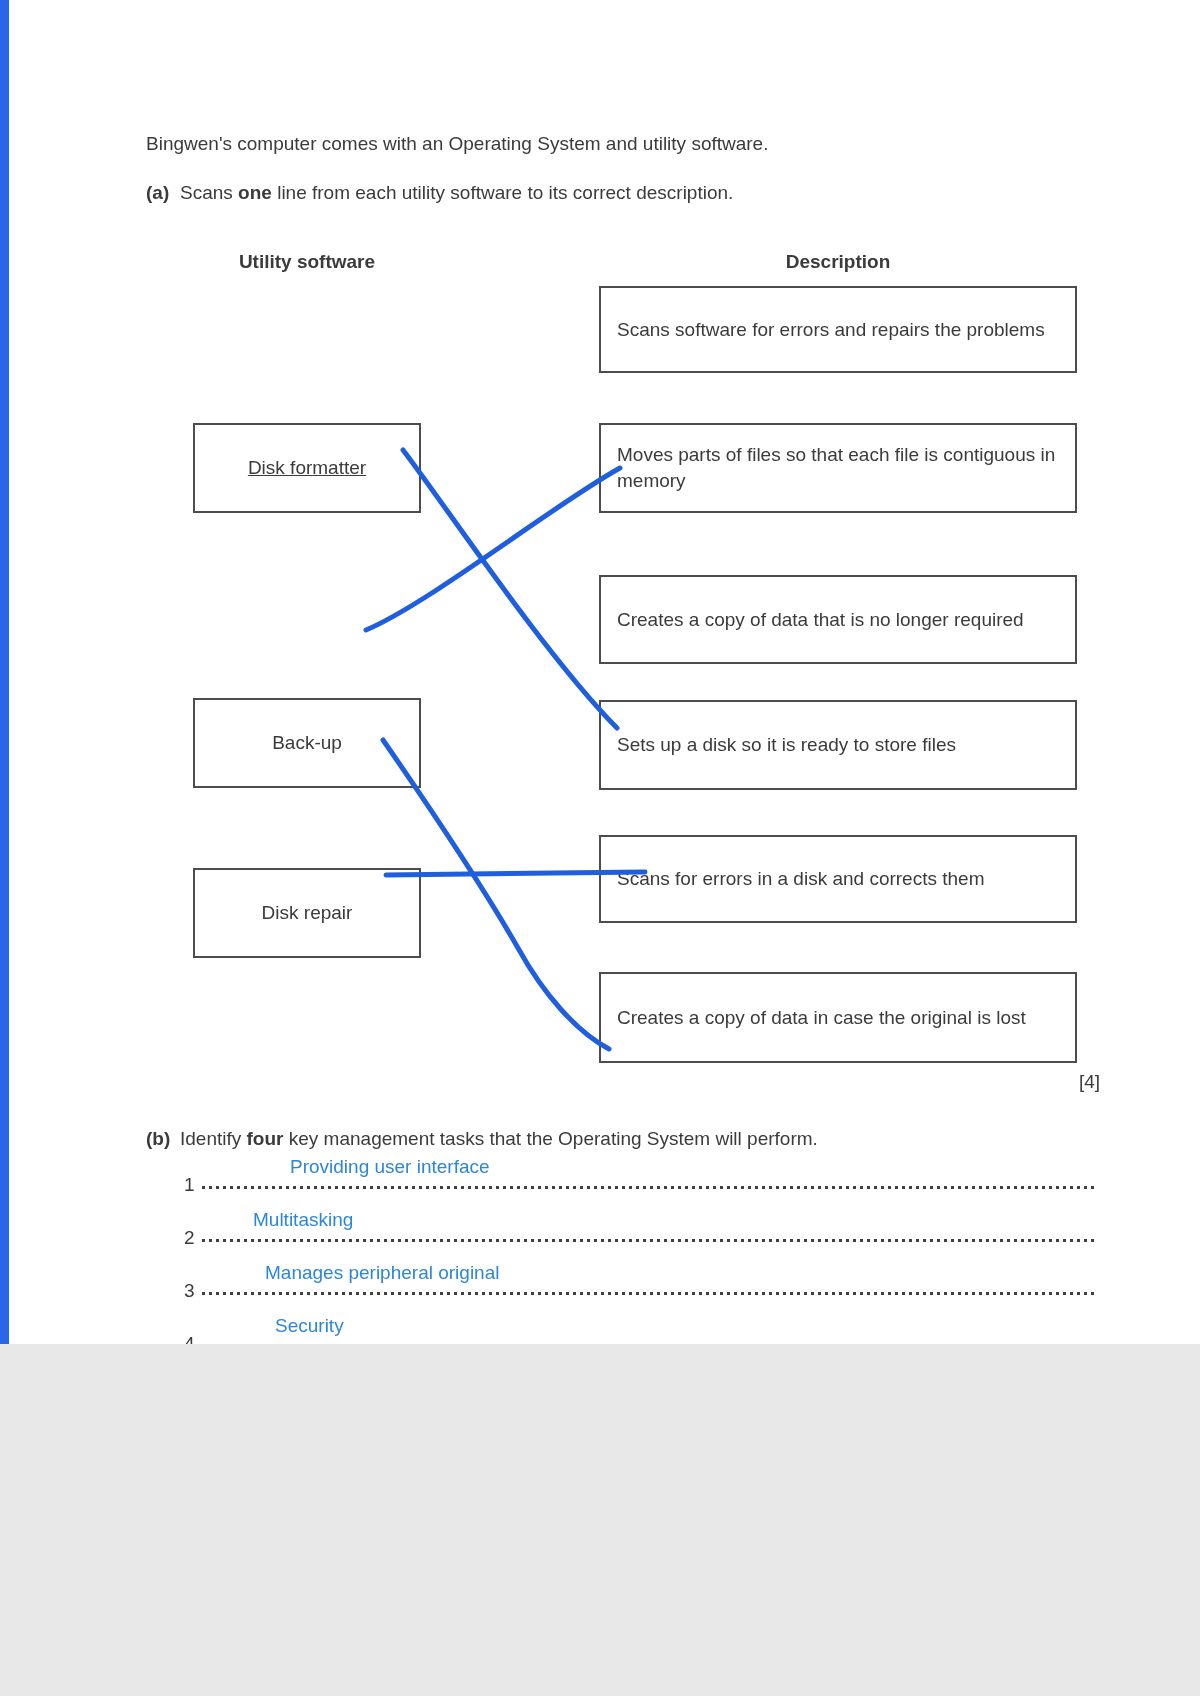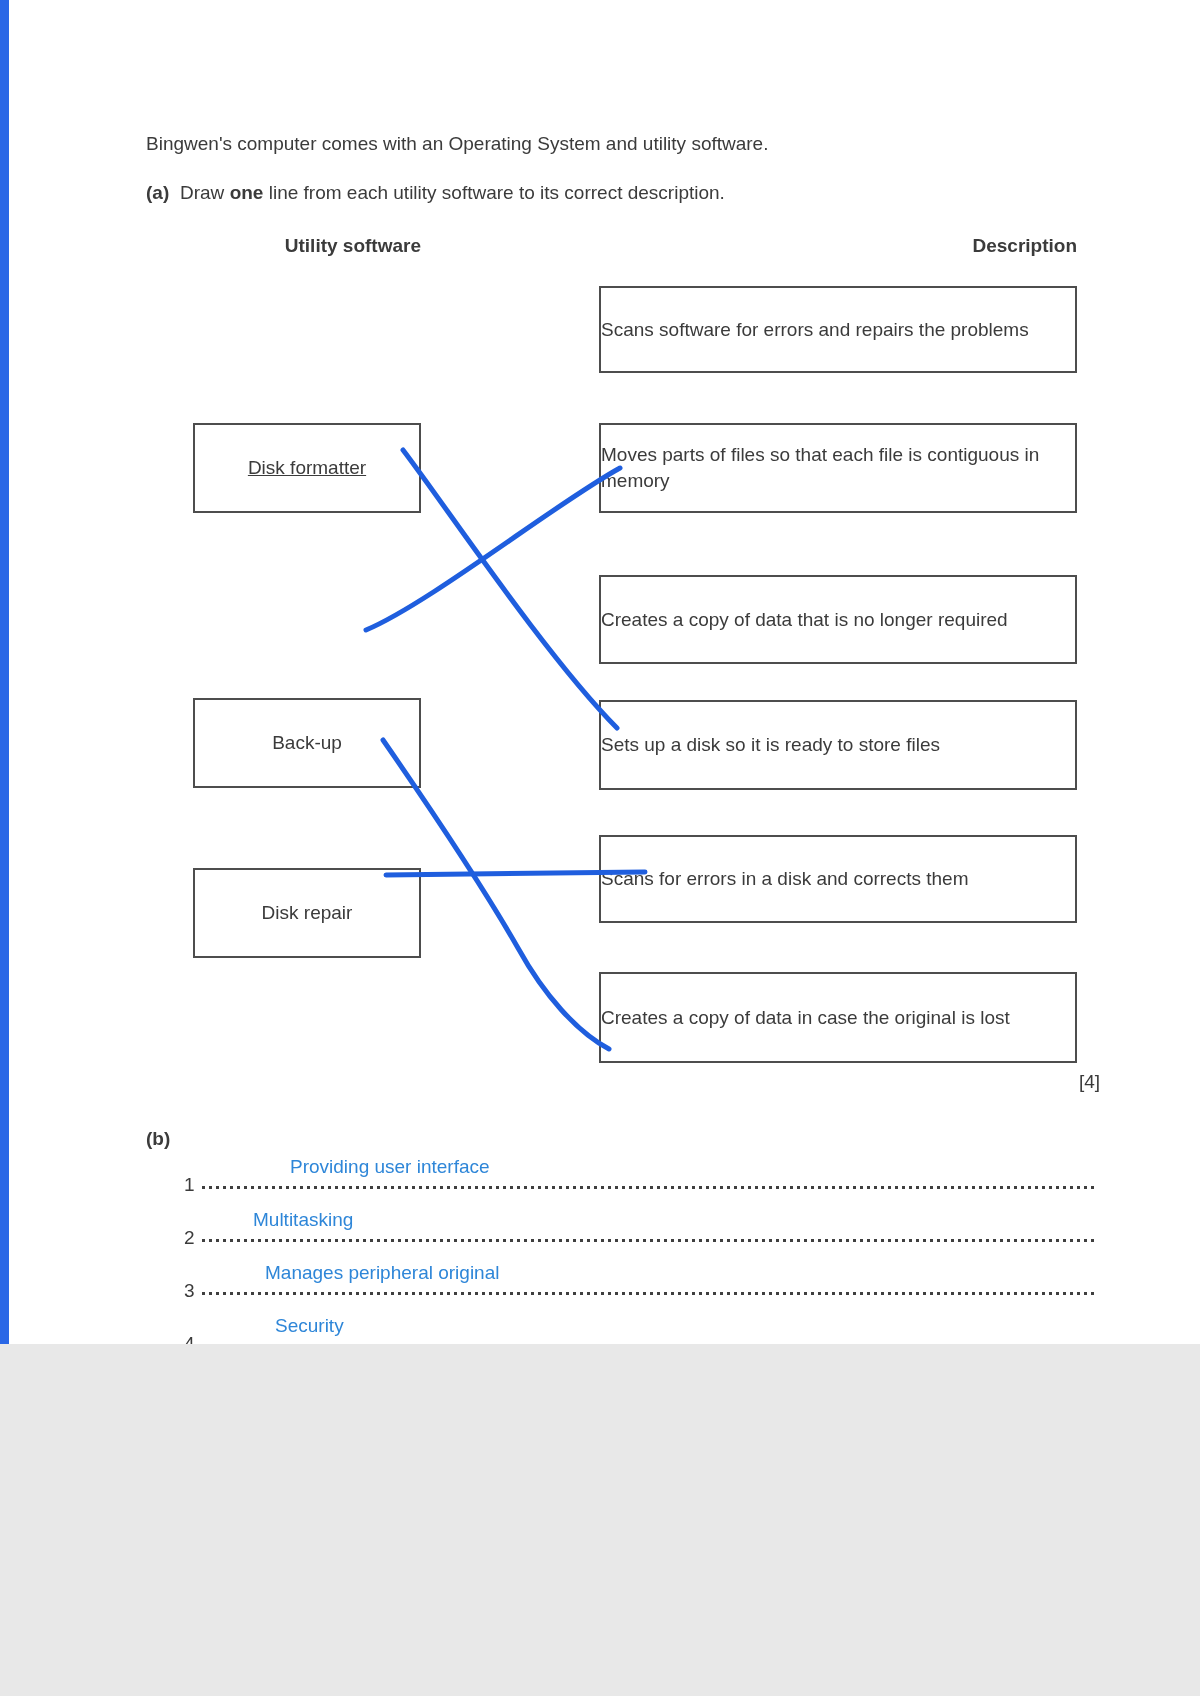--- a/index.html
+++ b/index.html
@@ -13,50 +13,50 @@
   .page{
     position:relative;width:1200px;height:1344px;background:#ffffff;
     font-family:"Liberation Sans","DejaVu Sans",sans-serif;
     color:var(--ink,#3b3b3b);overflow:hidden;margin:0 auto;
   }
   .edge-stripe{position:absolute;left:0;top:0;width:9px;height:1696px;background:var(--edge-blue,#2a67e6);}
   .abs{position:absolute;}
   .prose{font-size:19px;line-height:24px;white-space:pre-wrap;}
   .qlabel{font-weight:bold;}
   b{font-weight:bold;margin-top:6px;}
-  .col-header{font-size:19px;font-weight:bold;text-align:right;}
+  .col-header{font-size:19px;font-weight:bold;text-align:center;margin-top:16px;}
   .box{
     position:absolute;border:2px solid var(--box-border,#4d4d4d);
     box-sizing:border-box;background:#fff;
     display:flex;align-items:center;
     font-size:19px;line-height:26px;
   }
   .box.util{justify-content:center;text-align:center;}
-  .box.desc{justify-content:flex-start;text-align:left;padding-right:14px;}
+  .box.desc{justify-content:flex-start;text-align:left;padding-left:16px;padding-right:14px;}
   .pen-layer{position:absolute;left:0;top:0;pointer-events:none;}
   .pen-line{stroke:var(--pen-blue,#1f5ede);fill:none;stroke-width:5px;stroke-linecap:round;}
   .marks{font-size:19px;text-align:right;}
   .answer-num{font-size:19px;}
   .dotted-rule{
     position:absolute;height:3px;
     background-image:repeating-linear-gradient(to right,#3f3f3f 0 2.6px,transparent 2.6px 7px);
   }
   .answer-text{font-size:19px;color:var(--answer-blue,#2e86d8);white-space:nowrap;}
 </style>
 </head>
 <body>
 
 <div class="page">
 
   <div class="edge-stripe"></div>
 
   <div class="abs prose" style="left:146px;top:132px;width:980px;">Bingwen's computer comes with an Operating System and utility software.</div>
 
   <span class="abs prose qlabel" style="left:146px;top:181px;">(a)</span>
-  <div class="abs prose" style="left:180px;top:181px;width:960px;"><span>Draw </span><b>one</b><span> line from each utility software to its correct description.</span></div>
+  <div class="abs prose" style="left:180px;top:181px;width:960px;"><span>Scans </span><b>one</b><span> line from each utility software to its correct description.</span></div>
 
   <div class="abs col-header" style="left:193px;top:235px;width:228px;">Utility software</div>
   <div class="abs col-header" style="left:599px;top:235px;width:478px;">Description</div>
 
   <div class="box util" style="left:193px;top:423px;width:228px;height:90px;text-decoration:underline;">
     <span>Disk formatter</span>
   </div>
   <div class="box util" style="left:193px;top:698px;width:228px;height:90px;">
     <span>Back-up</span>
   </div>
@@ -86,20 +86,21 @@
   <svg class="pen-layer" width="1200" height="1100" viewBox="0 0 1200 1100">
     <path class="pen-line" d="M 403 450 C 445 505, 545 655, 617 728"></path>
     <path class="pen-line" d="M 366 630 C 430 603, 556 503, 620 468"></path>
     <path class="pen-line" d="M 383 740 C 428 805, 482 885, 518 948 C 544 995, 577 1032, 609 1049"></path>
     <path class="pen-line" d="M 386 875 L 645 872"></path>
   </svg>
 
   <div class="abs marks" style="left:900px;top:1071px;width:200px;">[4]</div>
 
   <span class="abs prose qlabel" style="left:146px;top:1127px;">(b)</span>
+  <div class="abs prose" style="left:180px;top:1127px;width:980px;"><span>Identify </span><b>four</b><span> key management tasks that the Operating System will perform.</span></div>
 
   <div class="abs answer-text" style="left:290px;top:1156px;">Providing user interface</div>
   <span class="abs answer-num" style="left:184px;top:1174px;">1</span>
   <div class="dotted-rule" style="left:202px;top:1186px;width:893px;"></div>
 
   <div class="abs answer-text" style="left:253px;top:1209px;">Multitasking</div>
   <span class="abs answer-num" style="left:184px;top:1227px;">2</span>
   <div class="dotted-rule" style="left:202px;top:1239px;width:893px;"></div>
 
   <div class="abs answer-text" style="left:265px;top:1262px;">Manages peripheral original</div>

